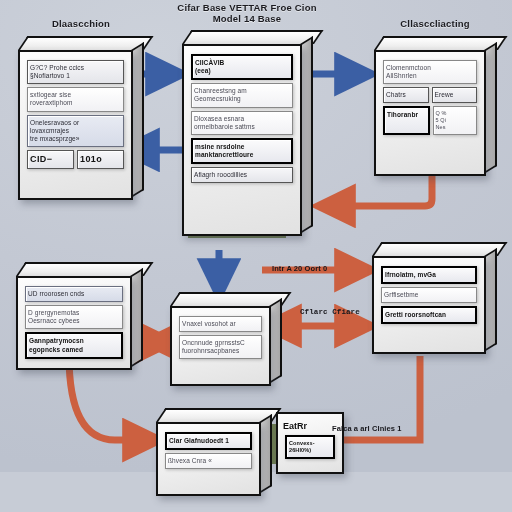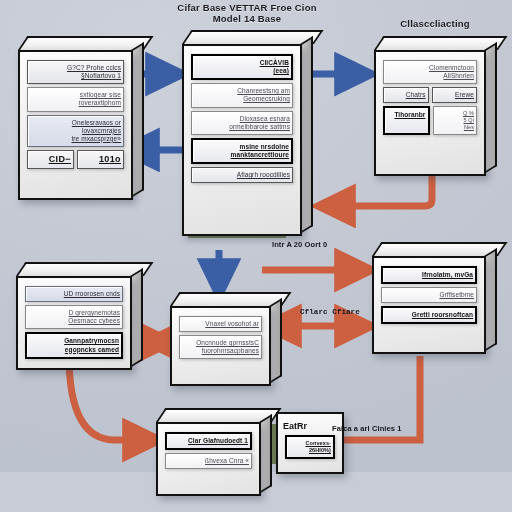--- a/index.html
+++ b/index.html
@@ -41,26 +41,25 @@
   .node.thin .face{border-width:2px;}
 
   
   .row{
     margin:3px 2px;
     background:linear-gradient(#f7f7f9,#e4e5ea);
     border:1.5px solid #555;
     box-shadow:1px 1px 0 #fff inset, 1px 1px 3px rgba(0,0,0,.22);
     font-size:6.5px;line-height:1.25;
     color:#2a2a33;
-    text-align:right;
+    text-align:left;
     padding:3px 2px;
     letter-spacing:.1px;
     white-space:pre-line;
     filter:blur(.25px);
-    text-decoration:underline;
   }
   .row.strong{border:2px solid #000;font-weight:bold;color:#111;
     background:linear-gradient(#fbfbfc,#e7e8ee);filter:blur(.2px);}
   .row.pale{background:linear-gradient(#ffffff,#f1f1f4);border-color:#888;color:#4a4a55;}
   .row.blueish{background:linear-gradient(#e8ebf3,#d6dbe8);border-color:#6a6f80;}
   .row.big{font-size:9px;font-weight:bold;color:#111;letter-spacing:.4px;}
   .rowpair{display:flex;gap:3px;margin:3px 2px;}
   .rowpair .row{flex:1;margin:0;}
 
   
@@ -123,20 +122,21 @@
     </g>
   </svg>
 
   <div class="greenfoot" style="left:188px;top:228px;width:98px;height:10px;"></div>
   <div class="greenfoot" style="left:398px;top:310px;width:52px;height:14px;"></div>
   <div class="greenfoot" style="left:268px;top:424px;width:20px;height:40px;"></div>
 
   <div class="cap" style="left:152px;top:2px;width:190px;white-space:pre-line;">Cifar Base VETTAR Froe Cion
 Model 14 Base</div>
 
+  <div class="cap" style="left:20px;top:18px;width:122px;">Dlaascchion</div>
 
   <div class="cap" style="left:372px;top:18px;width:126px;">Cllasccliacting</div>
 
 
   <div class="node" style="left:18px;top:36px;width:126px;">
     <div class="lid" style="width:126px;"></div>
     <div class="side" style="left:113px;top:14px;height:148px;"></div>
     <div class="face" style="top:14px;width:115px;height:150px;">
       <div class="row">G?C? Prohe ccics
 §Nofiartovo 1</div>
@@ -229,17 +229,17 @@
   </div>
 
   <div class="node thin" style="left:276px;top:412px;width:68px;">
     <div class="face" style="top:0;width:68px;height:62px;">
       <div style="font-size:9px;font-weight:bold;color:#111;margin:2px 0 4px;filter:blur(.2px);">EatRr</div>
       <div class="row strong" style="font-size:5.5px;">Convexs-
 26HI0%)</div>
     </div>
   </div>
 
-  <div class="alabel" style="left:272px;top:240px;">Intr A 20 Oort  0</div>
+  <div class="alabel" style="left:272px;top:264px;">Intr A 20 Oort  0</div>
   <div class="alabel" style="left:300px;top:308px;font-family:Liberation Mono, monospace;">Cflarc Cfiare</div>
   <div class="alabel" style="left:332px;top:424px;">Falca a arl Clnies 1</div>
 
 </div>
 
 </body></html>

